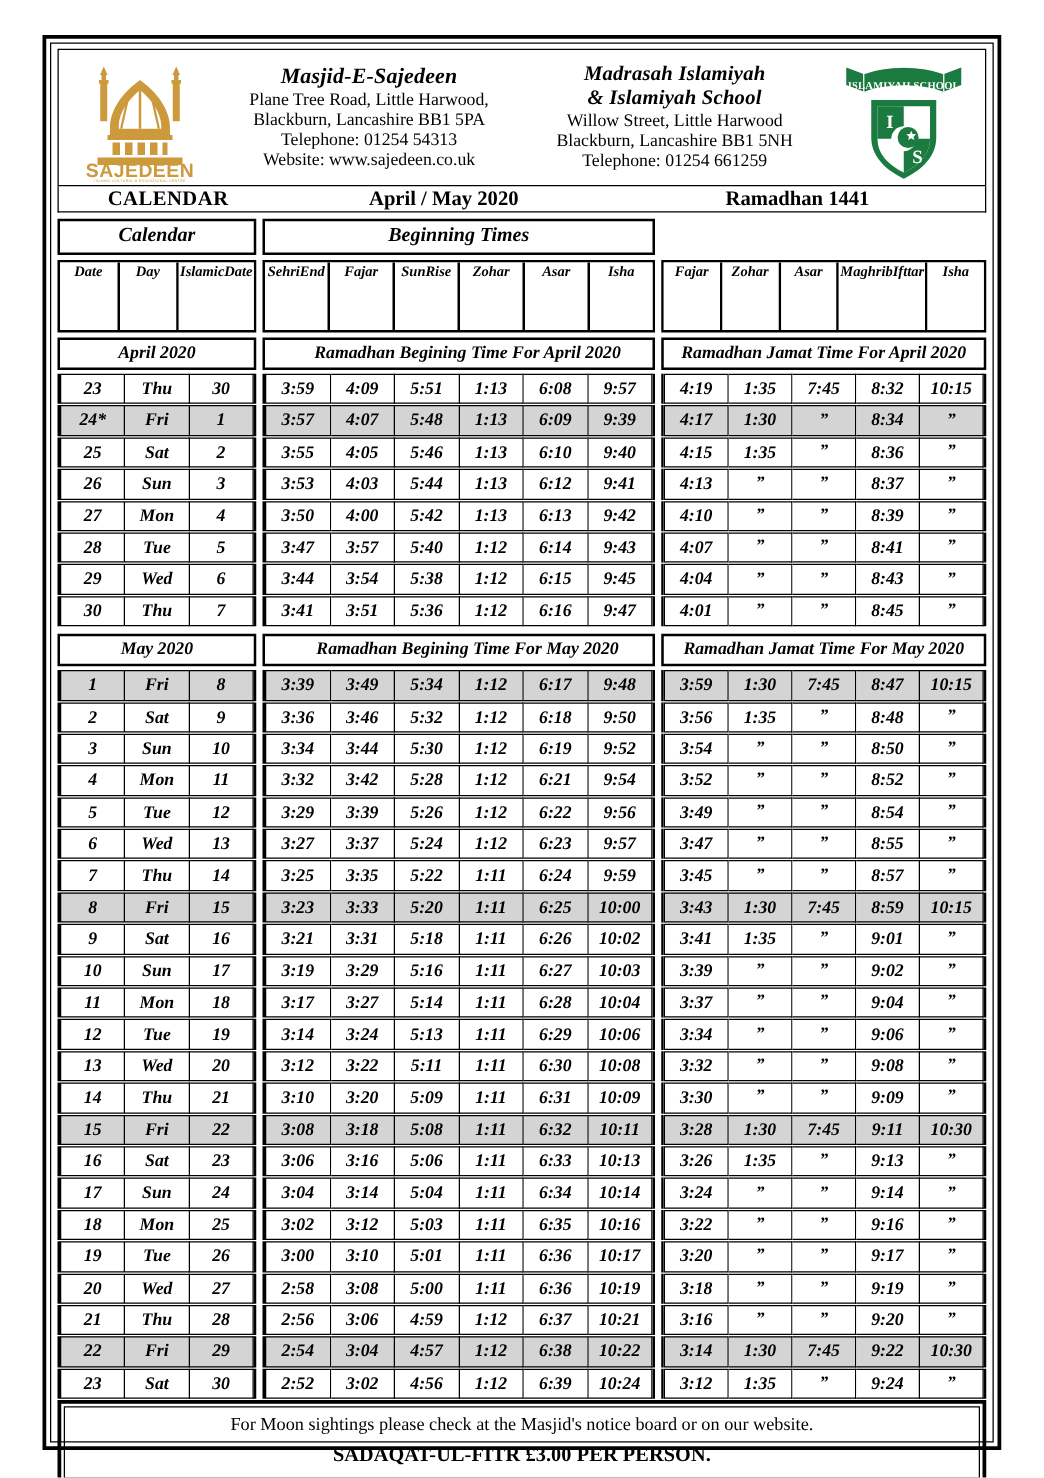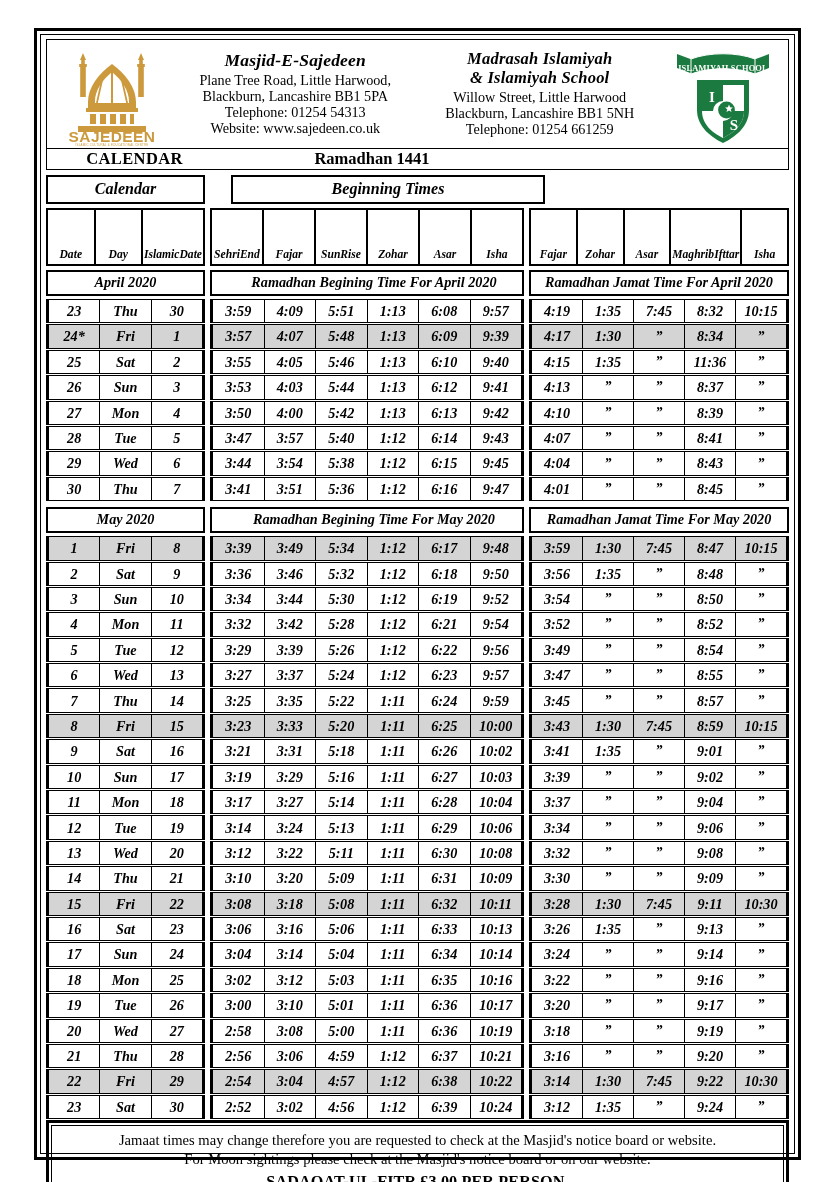--- a/index.html
+++ b/index.html
@@ -94,21 +94,21 @@
   .group-cell {
     border: 2.5px solid #000;
     text-align: center;
     font-style: italic;
     font-weight: bold;
     font-size: 16px;
     padding: 3px 0 4px 0;
     background: #fff;
   }
   .g-cal  { flex: 0 0 159px; }
-  .g-beg  { flex: 0 0 314px; margin-left: 21px; }
+  .g-beg  { flex: 0 0 314px; }
   .g-jam  { flex: 1 1 0; }
 
   
   .colhead-row {
     display: flex;
     margin-top: 4px;
     gap: 5px;
   }
   .colhead-group {
     display: flex;
@@ -120,21 +120,21 @@
   .ch-jam { flex: 1 1 0; }
   .colhead-cell {
     flex: 1 1 0;
     border-right: 2px solid #000;
     text-align: center;
     font-weight: bold;
     font-style: italic;
     font-size: 11.6px;
     line-height: 1.08;
     height: 54px;
-    display: flex; align-items: flex-end; justify-content: center;
+    display: flex; align-items: flex-start; justify-content: center;
     padding: 2px 1px;
     background: #fff;
   }
   .colhead-cell:last-child { border-right: none; }
   .colhead-cell span { display: block; }
 
   
   .band-row {
     display: flex;
     margin-top: 4px;
@@ -283,20 +283,21 @@
            <circle cx="56" cy="69" r="10" fill="#ffffff"></circle>
            <circle cx="59.5" cy="68" r="8.4" fill="#1b7a3f"></circle>
            <path d="M62 62.6 l1.1 2.6 l2.8 .2 l-2.1 1.9 l.7 2.7 l-2.5 -1.5 l-2.5 1.5 l.7 -2.7 l-2.1 -1.9 l2.8 -.2 z" fill="#ffffff"></path>
          </g>
        </svg>
      </div>
    </div>
 
    <div class="title-bar">
      <div class="tb-left">CALENDAR</div>
+     <div class="tb-center">April / May 2020</div>
      <div class="tb-right">Ramadhan 1441</div>
    </div>
 
    <div class="group-row">
      <div class="group-cell g-cal">Calendar</div>
      <div class="group-cell g-beg">Beginning Times</div>
    </div>
 
    <div class="colhead-row">
      <div class="colhead-group ch-cal" id="ch-cal">
@@ -414,21 +415,21 @@
               <div class="cell">4:05</div>
               <div class="cell">5:46</div>
               <div class="cell">1:13</div>
               <div class="cell">6:10</div>
               <div class="cell">9:40</div>
             </div>
             <div class="seg seg-jam">
               <div class="cell">4:15</div>
               <div class="cell">1:35</div>
               <div class="cell ditto">”</div>
-              <div class="cell">11:36</div>
+              <div class="cell">8:36</div>
               <div class="cell ditto">”</div>
             </div>
           </div>
           <div class="data-row">
             <div class="seg seg-cal">
               <div class="cell">26</div>
               <div class="cell">Sun</div>
               <div class="cell">3</div>
             </div>
             <div class="seg seg-beg">
@@ -1046,21 +1047,20 @@
               <div class="cell">1:35</div>
               <div class="cell ditto">”</div>
               <div class="cell">9:24</div>
               <div class="cell ditto">”</div>
             </div>
           </div>
         </div>
 
    <div class="footer">
      <div class="footer-inner">
-       <div class="foot-note">Jamaat times may change therefore you are requested to check at the Masjid's notice board or website.</div>
        <div class="foot-note">For Moon sightings please check at the Masjid's notice board or on our website.</div>
        <div class="foot-strong">SADAQAT-UL-FITR £3.00 PER PERSON.</div>
 
      </div>
    </div>
 
   </div>
  </div>
 </div>
 

